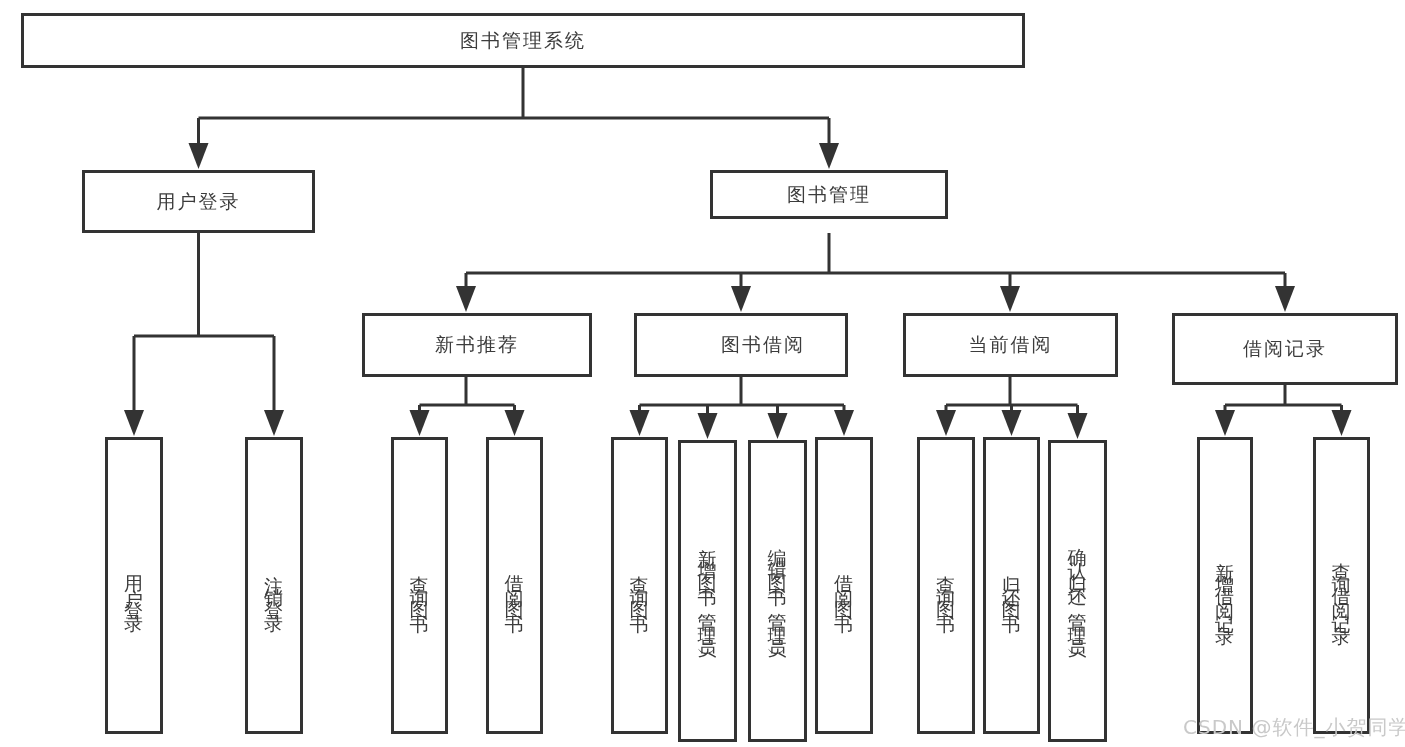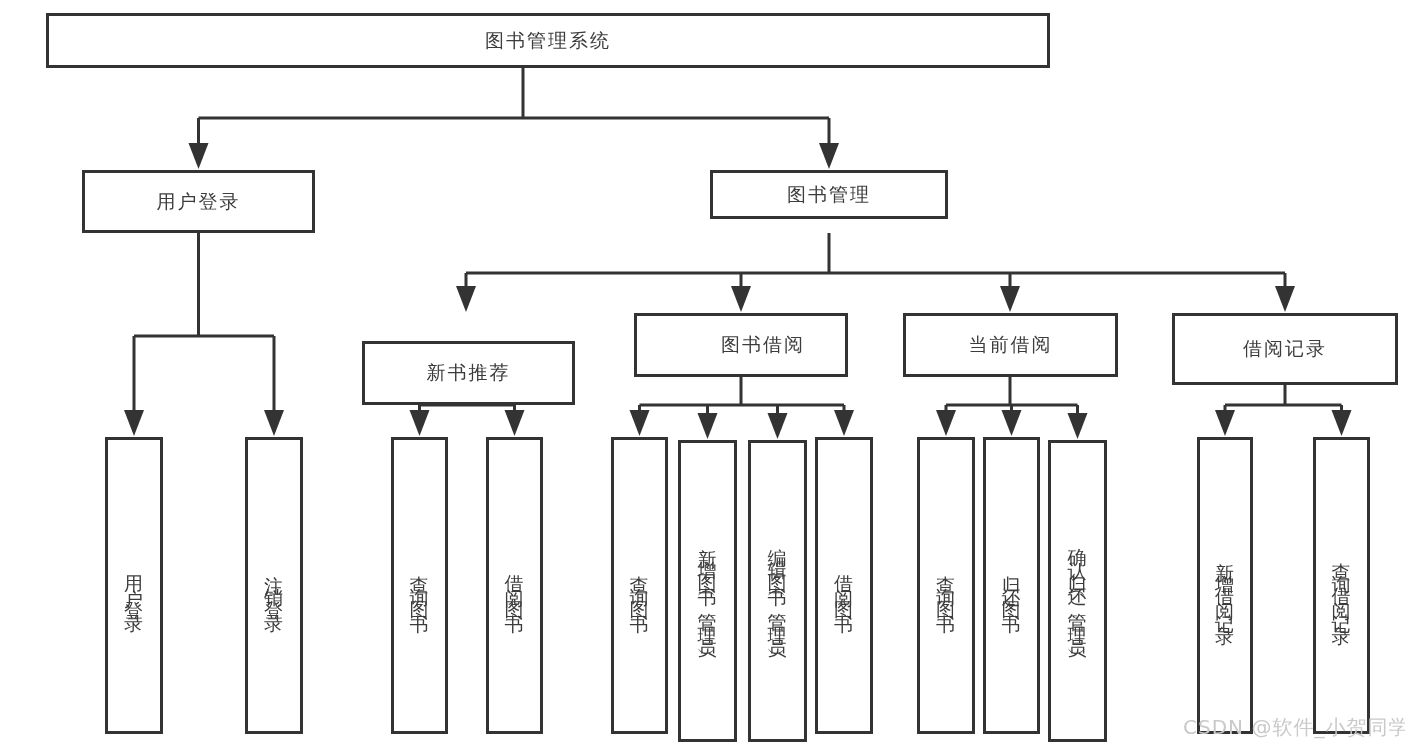--- a/index.html
+++ b/index.html
@@ -31,24 +31,24 @@
   }
   .hbox { font-size: 19px; letter-spacing: 2px; }
   .leaf span {
     writing-mode: vertical-rl;
     font-size: 19px;
     line-height: 1.2;
     letter-spacing: 13px;
     color: var(--text, #3c3c3c);
   }
   
-  .root-box  { left: 21px;   top: 13px;  width: 1004px; height: 55px; margin-left: 25px; }
+  .root-box  { left: 21px;   top: 13px;  width: 1004px; height: 55px; }
   .login-box { left: 82px;   top: 170px; width: 233px;  height: 63px; }
   .mgmt-box  { left: 710px;  top: 170px; width: 238px;  height: 49px; }
-  .sec0 { left: 362px;  top: 313px; width: 213px; height: 64px; margin-top: 28px; }
+  .sec0 { left: 362px;  top: 313px; width: 230px; height: 64px; }
   .sec1 { left: 634px;  top: 313px; width: 214px; height: 64px; padding-left: 44px; }
   .sec2 { left: 903px;  top: 313px; width: 215px; height: 64px; align-items: center; }
   .sec3 { left: 1172px; top: 313px; width: 226px; height: 72px; }
   
   .leaf { top: 437px; height: 297px; }
   .leaf.tall { top: 440px; height: 302px; }
   .l-0a { left: 105px;  width: 58px; }
   .l-0b { left: 245px;  width: 58px; }
   .l-1a { left: 391px;  width: 57px; }
   .l-1b { left: 486px;  width: 57px; }

